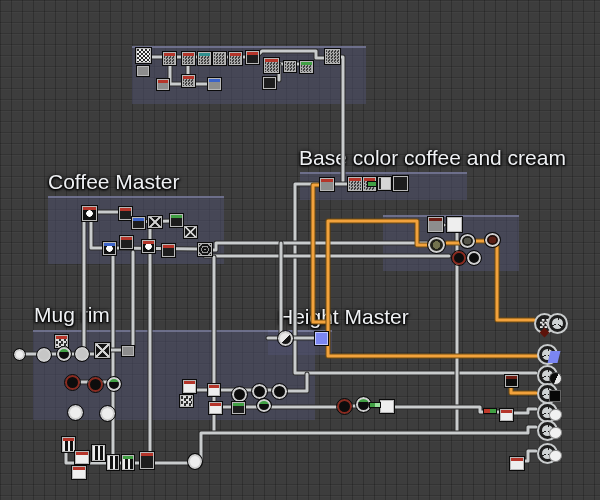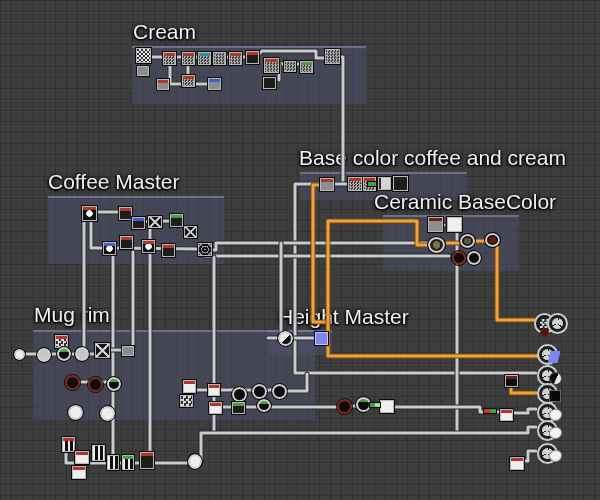--- a/index.html
+++ b/index.html
@@ -70,24 +70,22 @@
 <div id="canvas">
   <div id="frames-layer" class="layer">
       <div class="frame" style="left: 132px; top: 46px; width: 234px; height: 56px; background: rgba(80, 82, 112, 0.5);"></div>
       <div class="frame" style="left: 300px; top: 172px; width: 167px; height: 26px; background: rgba(80, 82, 112, 0.5);"></div>
       <div class="frame" style="left: 48px; top: 196px; width: 176px; height: 66px; background: rgba(80, 82, 112, 0.5);"></div>
       <div class="frame" style="left: 383px; top: 215px; width: 136px; height: 54px; background: rgba(80, 82, 112, 0.5);"></div>
       <div class="frame" style="left: 33px; top: 330px; width: 282px; height: 88px; background: rgba(80, 82, 112, 0.5);"></div>
       <div class="frame" style="left: 268px; top: 330px; width: 64px; height: 23px; background: rgba(80, 82, 112, 0.5);"></div>
     </div>
   <div id="labels-layer" class="layer">
-      <div class="frame-label" style="left: 133px; top: 20px;">Cream</div>
       <div class="frame-label" style="left: 299px; top: 146px;">Base color coffee and cream</div>
       <div class="frame-label" style="left: 48px; top: 170px;">Coffee Master</div>
-      <div class="frame-label" style="left: 374px; top: 190px;">Ceramic BaseColor</div>
       <div class="frame-label" style="left: 34px; top: 303px;">Mug rim</div>
       <div class="frame-label" style="left: 278px; top: 305px;">Height Master</div>
     </div>
   <svg id="wires" width="600" height="500">
       <polyline points="143,57 253,57" fill="none" stroke="#2c2c2c" stroke-width="5" stroke-linejoin="round" stroke-linecap="round"></polyline>
       <polyline points="143,57 253,57" fill="none" stroke="#c9cccd" stroke-width="3" stroke-linejoin="round" stroke-linecap="round"></polyline>
       <polyline points="170,57 170,84 208,84" fill="none" stroke="#2c2c2c" stroke-width="5" stroke-linejoin="round" stroke-linecap="round"></polyline>
       <polyline points="170,57 170,84 208,84" fill="none" stroke="#c9cccd" stroke-width="3" stroke-linejoin="round" stroke-linecap="round"></polyline>
       <polyline points="188,58 188,78" fill="none" stroke="#2c2c2c" stroke-width="5" stroke-linejoin="round" stroke-linecap="round"></polyline>
       <polyline points="188,58 188,78" fill="none" stroke="#c9cccd" stroke-width="3" stroke-linejoin="round" stroke-linecap="round"></polyline>

